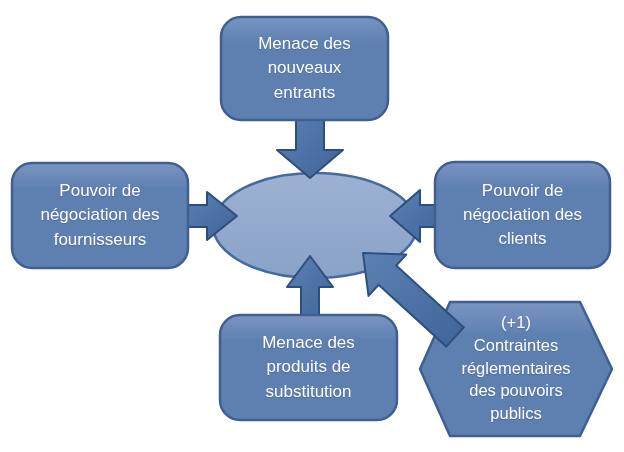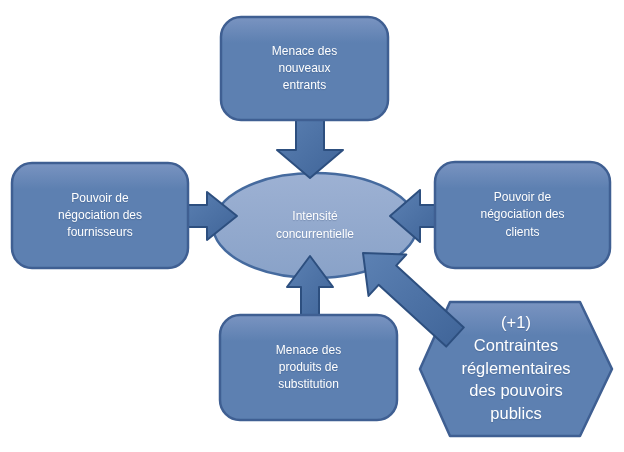--- a/index.html
+++ b/index.html
@@ -13,21 +13,21 @@
   }
   .canvas svg { position: absolute; left: 0; top: 0; }
   .label {
     position: absolute;
     display: flex;
     align-items: center;
     justify-content: center;
     text-align: center;
     white-space: pre-line;
     color: #ffffff;
-    font-size: 12px;
+    font-size: 17px;
     line-height: 1.42;
     text-shadow: 0 1px 1px rgba(30,50,90,0.25);
     pointer-events: none;
   }
   .label.hex { font-size: 16.5px; line-height: 1.38; }
 </style>
 </head>
 <body>
 
 <div class="canvas">
@@ -87,16 +87,14 @@
   <div class="label" style="left:220px; top:315px; width:177px; height:105px;">Menace des
 produits de
 substitution</div>
 
   <div class="label hex" style="left:428px; top:300px; width:176px; height:136px;">(+1)
 Contraintes
 réglementaires
 des pouvoirs
 publics</div>
 
-  <div class="label" style="left:215px; top:173px; width:200px; height:105px;">Intensité
-concurrentielle</div>
 
 </div>
 
 </body></html>

